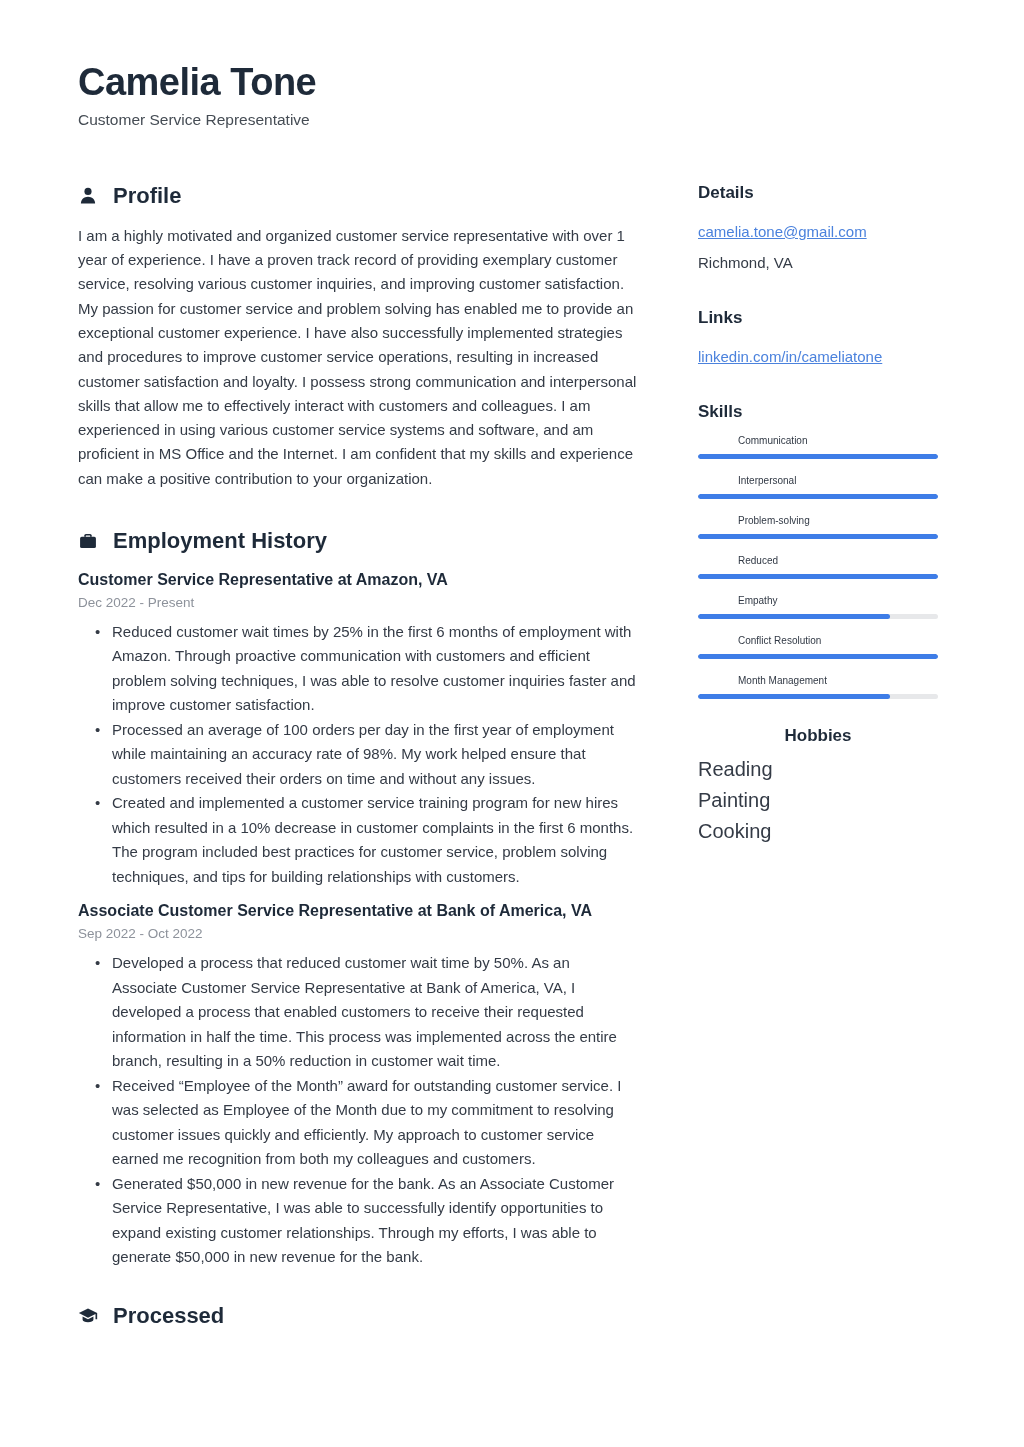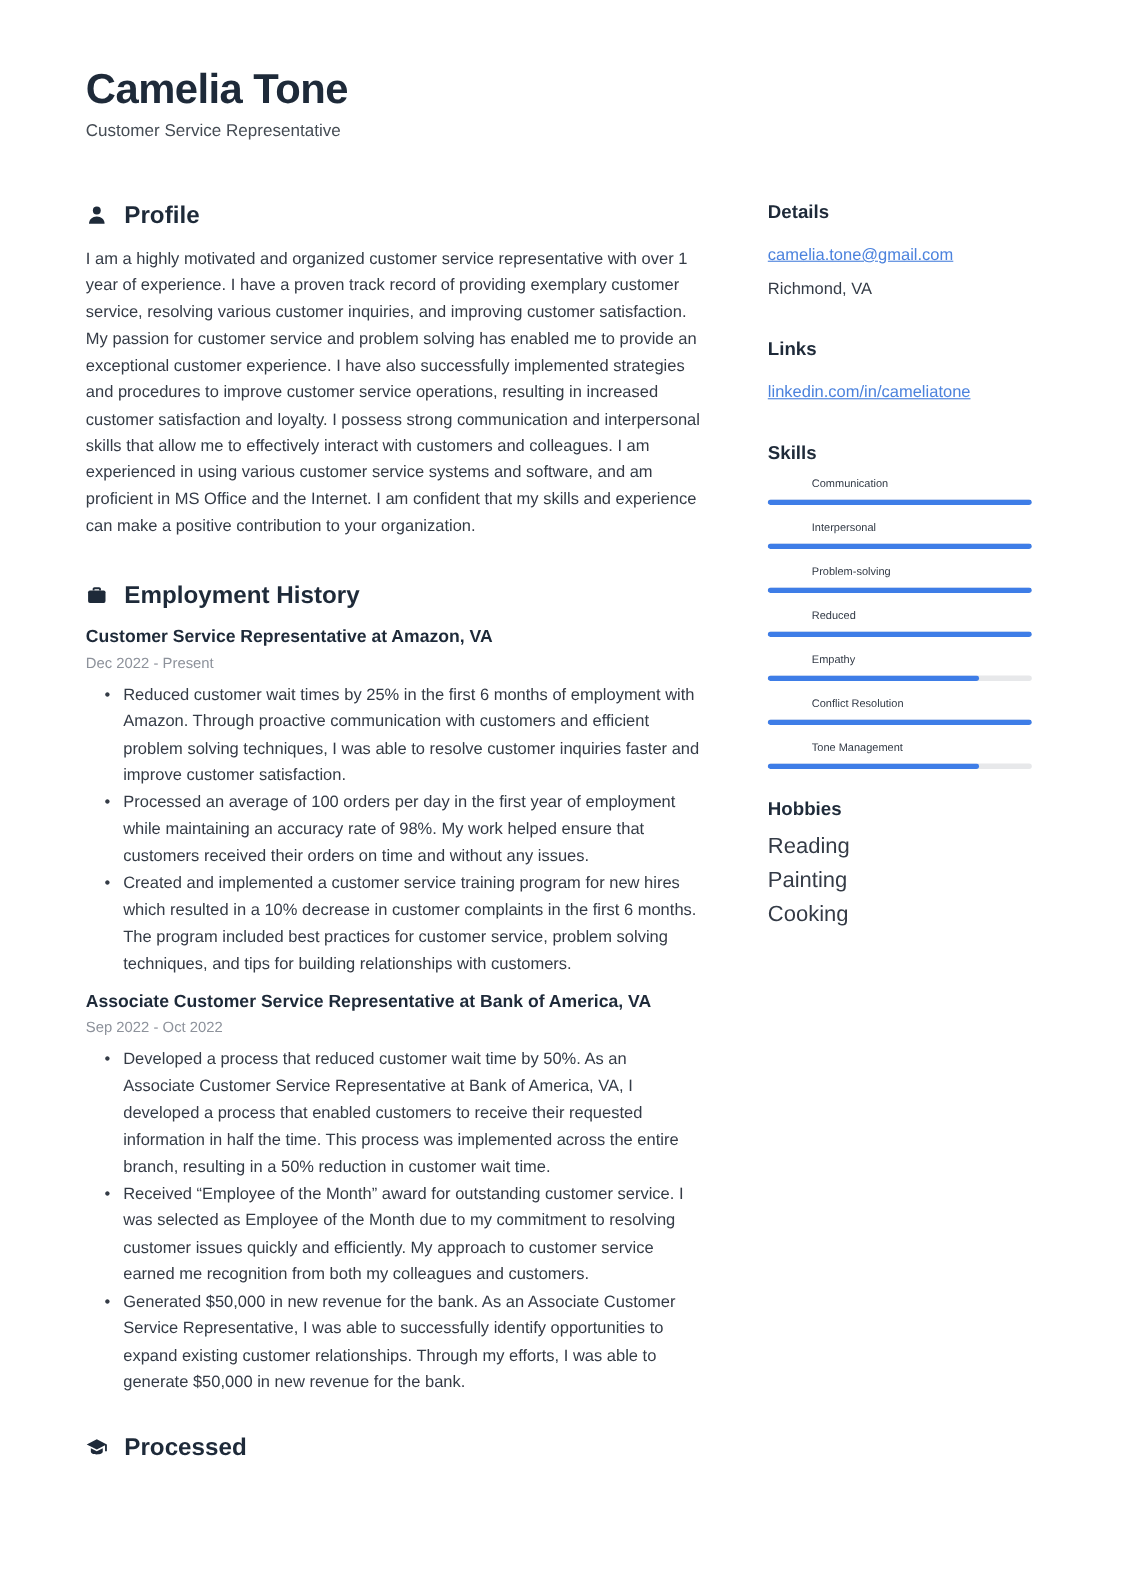--- a/index.html
+++ b/index.html
@@ -185,32 +185,32 @@
             </div>
 
             <div class="meter">
               <div class="mlabel">Conflict Resolution</div>
               <div class="track">
                 <div class="fill" style="width: 100%;"></div>
               </div>
             </div>
 
             <div class="meter">
-              <div class="mlabel">Tone Management</div>
+              <div class="mlabel">Month Management</div>
               <div class="track">
                 <div class="fill" style="width: 80%;"></div>
               </div>
             </div>
 
         </div>
       </div>
 
 
       <div class="side-gap" style="margin-top:27px;">
-        <h3 class="side-h" style="margin-bottom:8px;">Hobbies</h3>
+        <h3 class="side-h" style="margin-bottom:8px;text-align:center;">Hobbies</h3>
         <div>
 
             <div class="hobby">Reading</div>
 
             <div class="hobby">Painting</div>
 
             <div class="hobby">Cooking</div>
 
         </div>
       </div>

